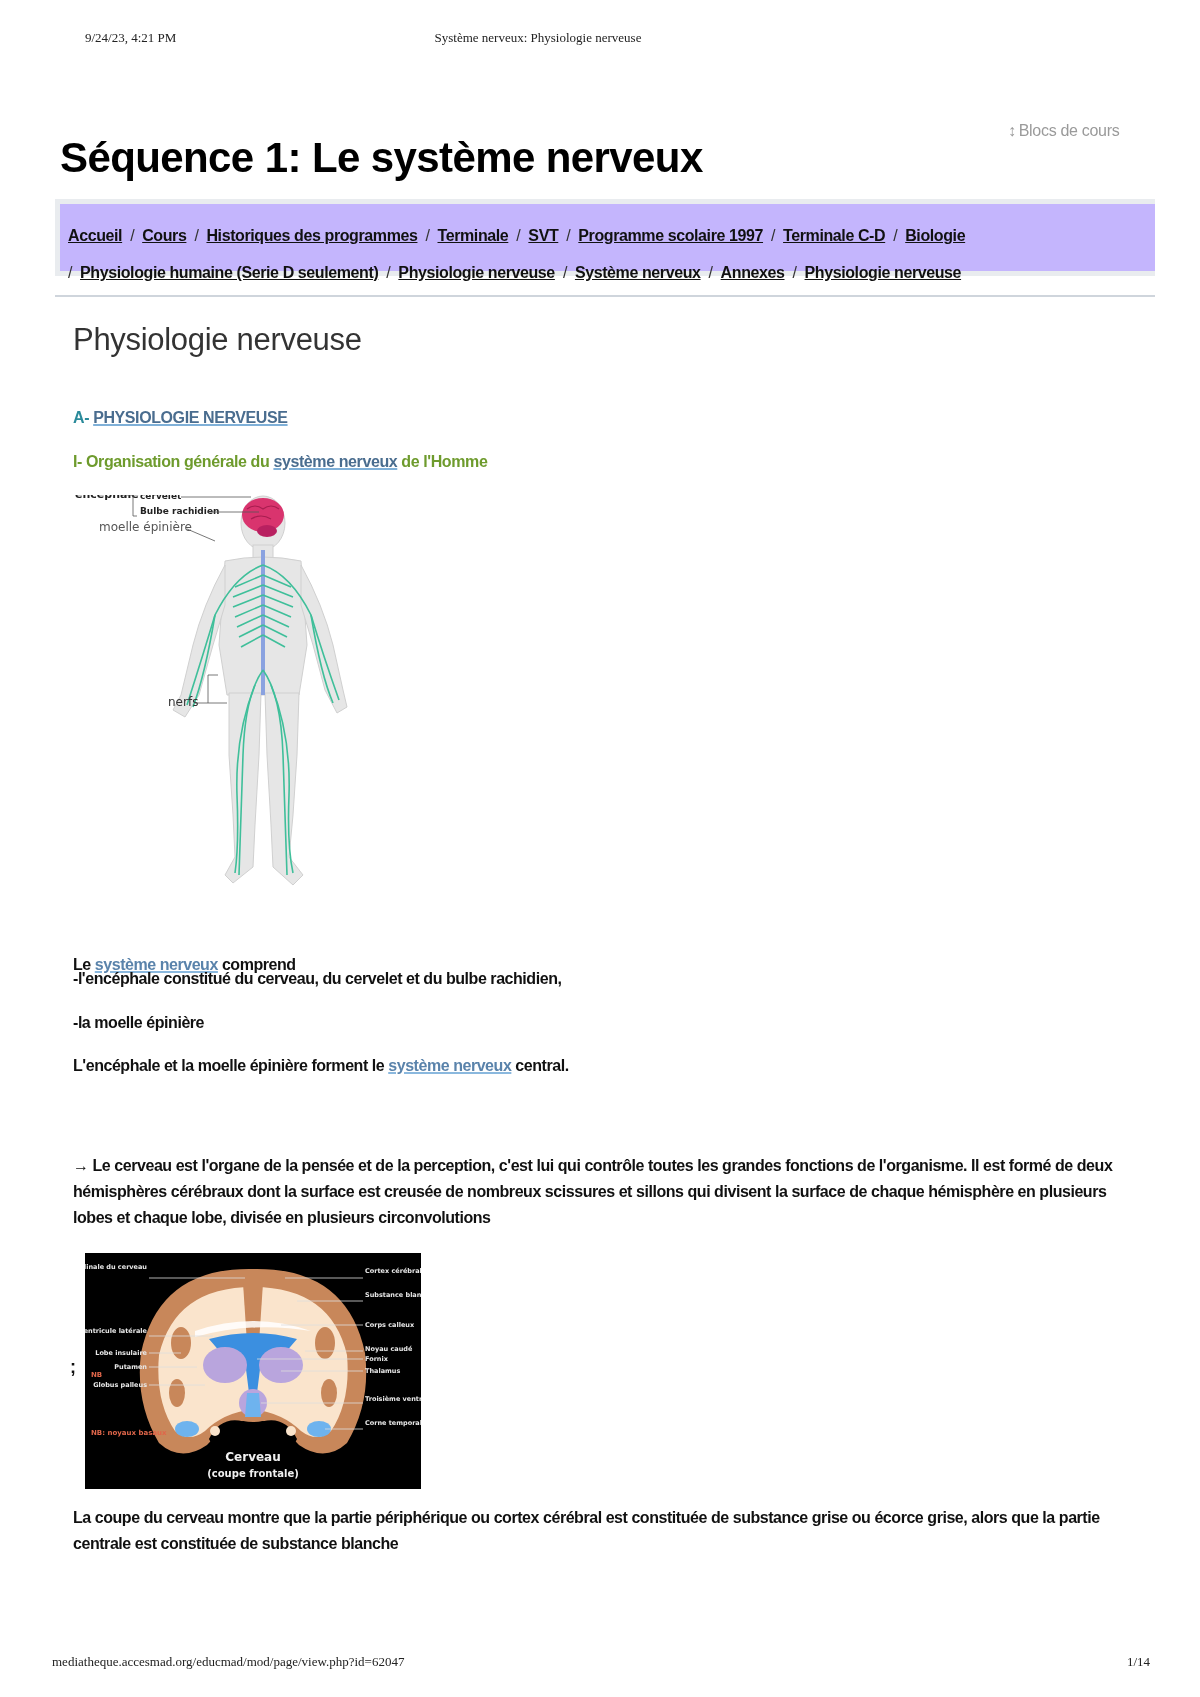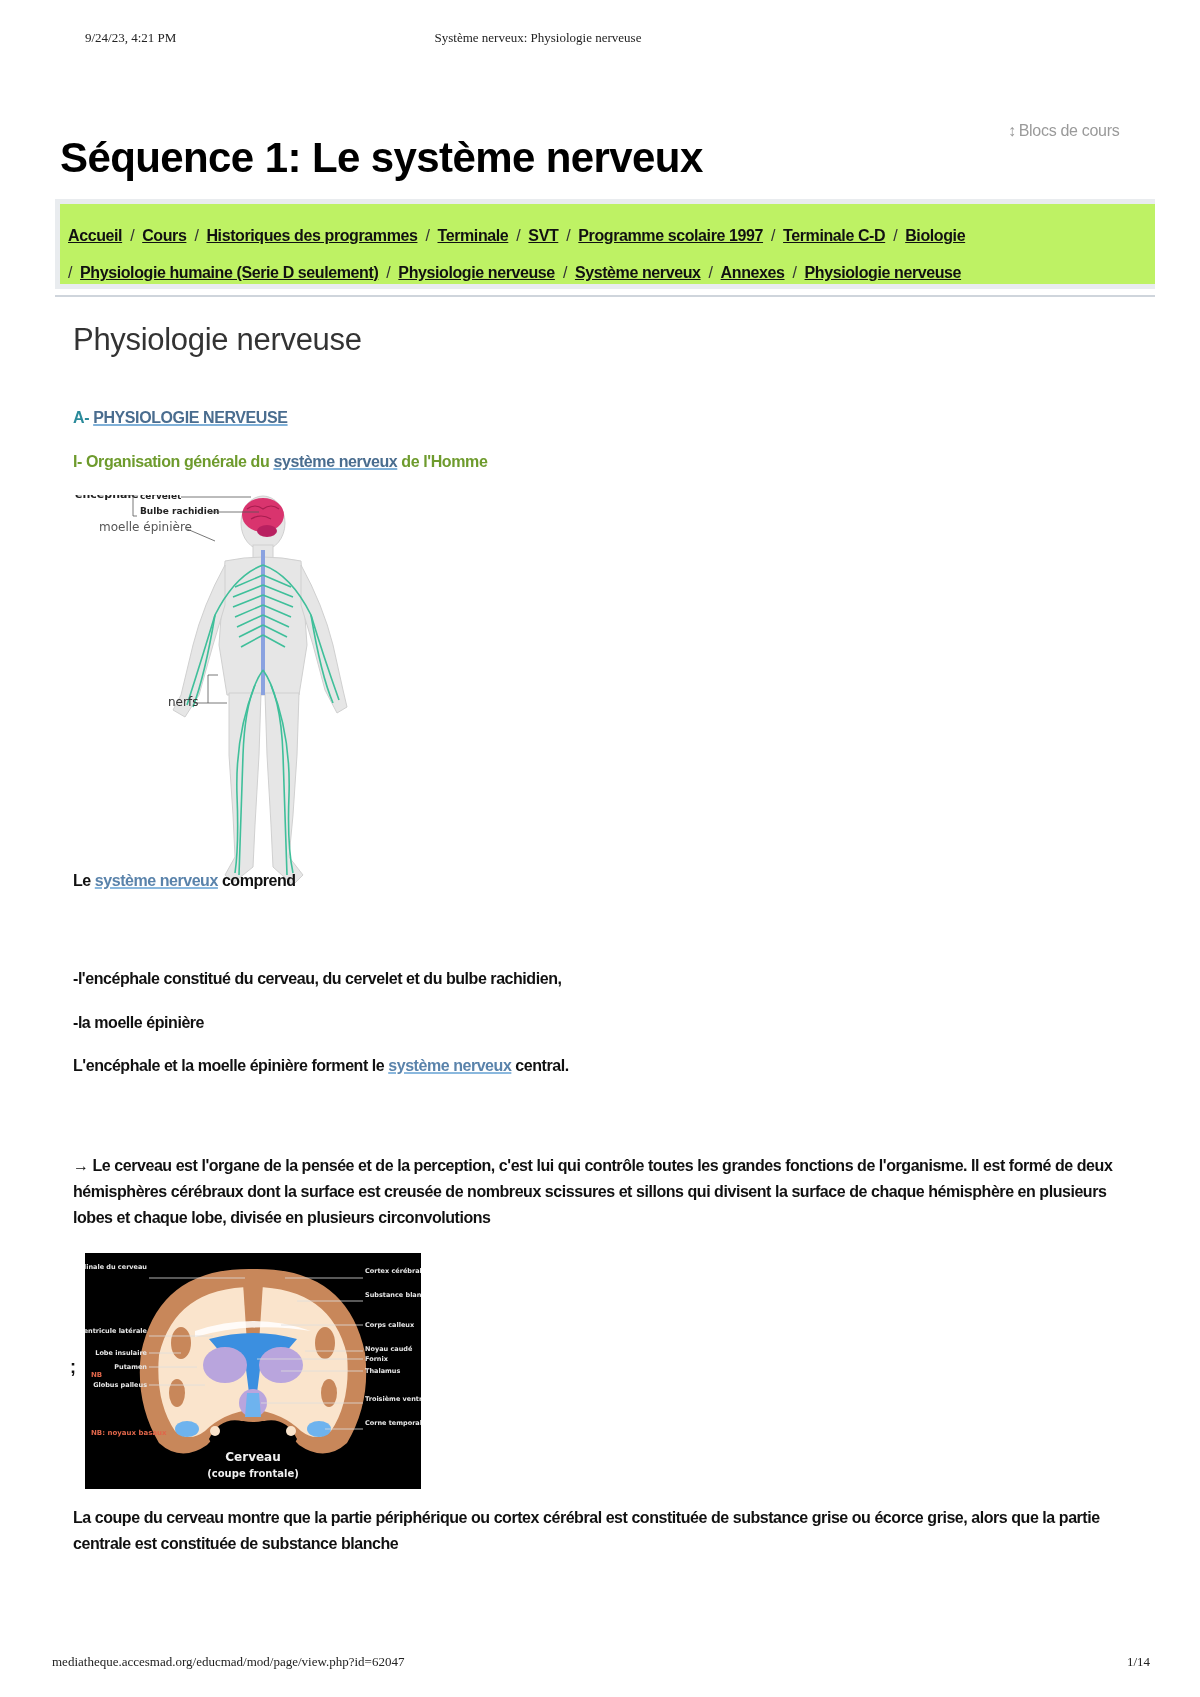--- a/index.html
+++ b/index.html
@@ -23,22 +23,22 @@
     display: flex; align-items: center; gap: 3px; cursor: pointer;
   }
   .blocks-link .icon { font-size: 16px; color: #9a9a9a; font-weight: bold; }
 
   .course-title {
     position: absolute; top: 134px; left: 60px;
     font-size: 42px; font-weight: bold; color: #000000; letter-spacing: -0.6px;
   }
 
   .breadcrumb {
-    position: absolute; top: 199px; left: 55px; width: 1100px; height: 90px;
-    border: 5px solid #e9ecef; border-right: none; background: #bef264;
+    position: absolute; top: 199px; left: 55px; width: 1100px; height: 77px;
+    border: 5px solid #e9ecef; border-right: none; background: #c4b5fd;
     padding: 13px 0 0 8px;
   }
   .breadcrumb-line { line-height: 37px; font-size: 16px; font-weight: bold; color: #111; letter-spacing: -0.4px; white-space: nowrap; }
   .breadcrumb-line a { color: #111; text-decoration: underline; cursor: pointer; }
   .breadcrumb-line .sep { color: #333; font-weight: normal; margin: 0 8px; }
   .breadcrumb-line .sep.first { margin-left: 0; }
 
   .header-rule {
     position: absolute; top: 295px; left: 55px; width: 1100px; height: 2px; background: #cfd5dc;
   }
@@ -152,21 +152,21 @@
       <line x1="52" y1="0" x2="58" y2="0"></line>
       <line x1="108" y1="-15" x2="168" y2="-15"></line>
       <line x1="106" y1="2" x2="176" y2="2"></line>
       <line x1="132" y1="17" x2="184" y2="17"></line>
       <line x1="112" y1="34" x2="140" y2="46"></line>
       <path d="M120 208 L133 208 L133 180 L143 180 M133 208 L152 208"></path>
     </g>
   </svg>
 </div>
 
-<p class="body-text" style="top: 872px;">
+<p class="body-text" style="top: 956px;">
   <span>Le</span>
   <a>système nerveux</a>
   <span>comprend</span>
 </p>
 <p class="body-text" style="top: 970px;">-l'encéphale constitué du cerveau, du cervelet et du bulbe rachidien,</p>
 <p class="body-text" style="top: 1014px;">-la moelle épinière</p>
 <div class="body-text multi" style="top: 1053px;">
   <div>
     <span>L'encéphale et la moelle épinière forment le</span>
     <a>système nerveux</a>

